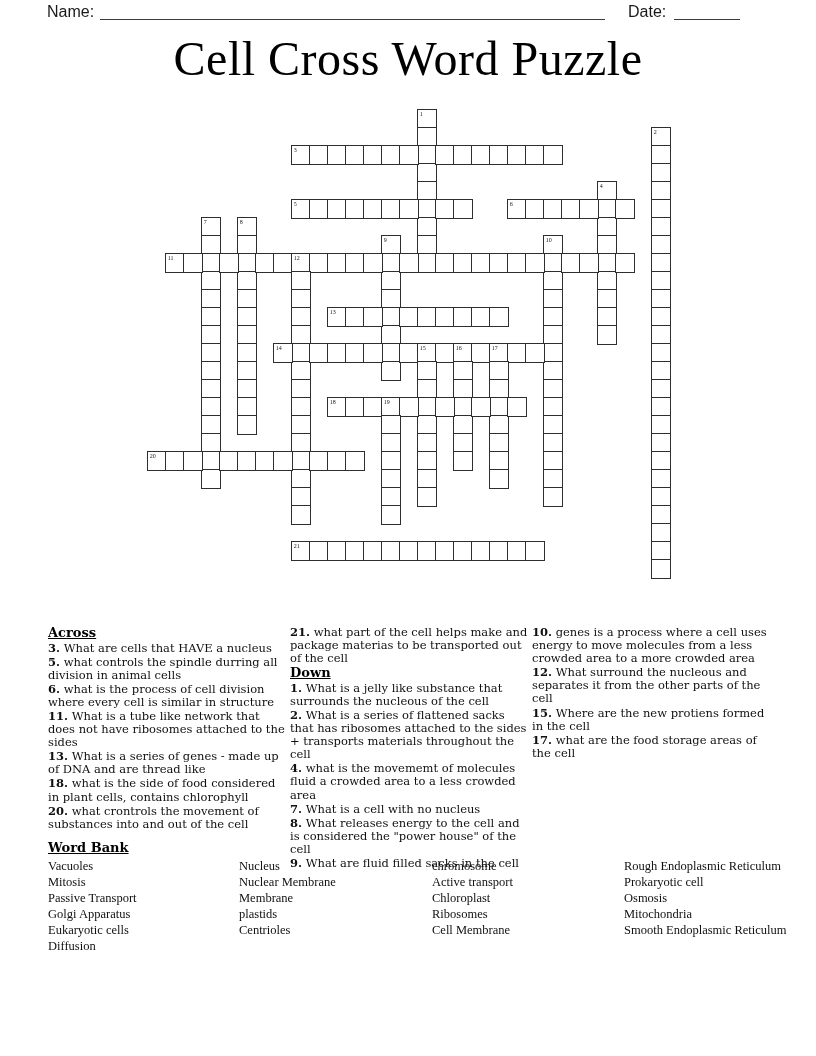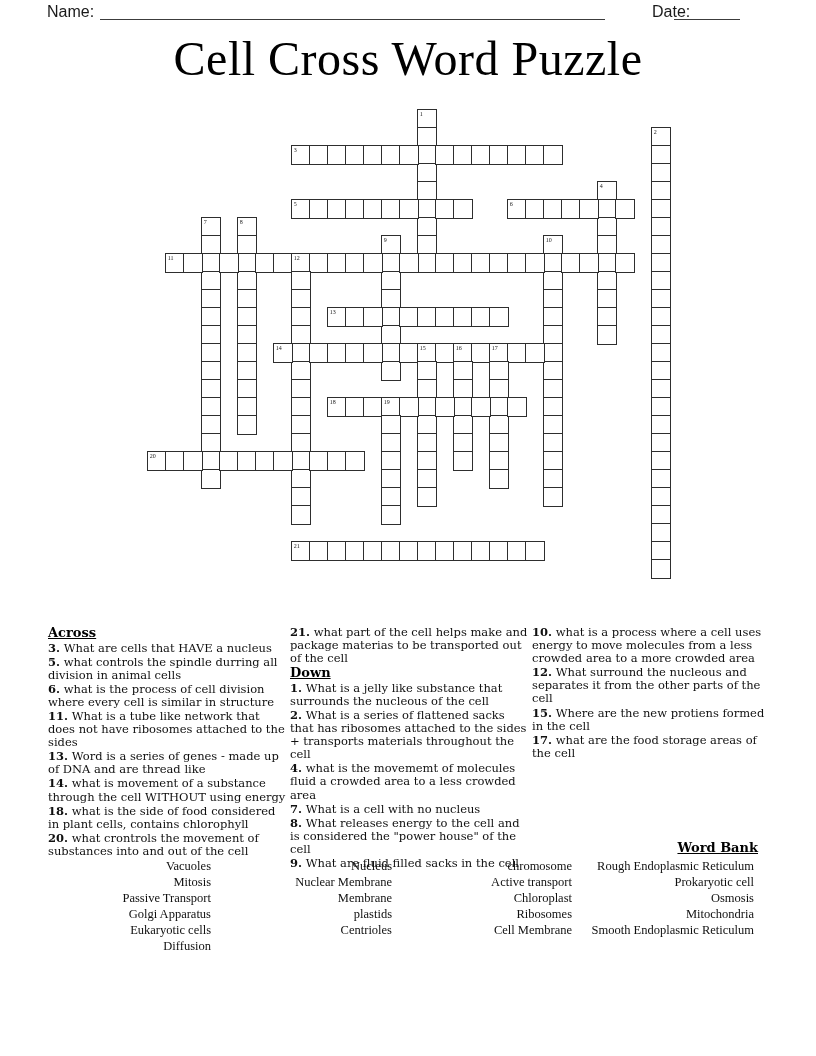--- a/index.html
+++ b/index.html
@@ -3,21 +3,21 @@
 <meta charset="utf-8">
 <style>
   html,body{margin:0;padding:0;}
   body{
     width:816px;height:1056px;position:relative;background:#ffffff;
     font-family:"Liberation Sans",sans-serif;color:#111;overflow:hidden;
   }
   
   .hdr-label{position:absolute;top:3px;font-size:16px;color:#1a1a1a;}
   #name-label{left:47px;}
-  #date-label{left:652px;}
+  #date-label{left:628px;}
   .blank-line{position:absolute;top:4px;height:15px;border-bottom:1.6px solid #3c3c3c;}
   #name-line{left:100px;width:505px;}
   #date-line{left:674px;width:66px;}
   
   #page-title{
     position:absolute;left:0;right:0;top:33px;text-align:center;
     font-family:"Liberation Serif",serif;font-weight:400;
     font-size:48px;line-height:1.1;letter-spacing:0.5px;color:#000;
   }
   
@@ -36,26 +36,26 @@
   .clue-header{
     font-family:"DejaVu Serif",serif;font-weight:bold;text-decoration:underline;
     font-size:13px;line-height:14.5px;margin-bottom:1px;color:#000;
   }
   .clue{
     font-family:"DejaVu Serif",serif;font-size:11.5px;line-height:13.1px;
     margin-bottom:1px;color:#101010;
   }
   .clue b{font-weight:bold;}
   
-  #wordbank{position:absolute;left:32px;top:840px;width:726px;text-align:right;}
+  #wordbank{position:absolute;left:48px;top:840px;width:726px;}
   #wordbank-title{
     font-family:"DejaVu Serif",serif;font-weight:bold;text-decoration:underline;
     font-size:13px;line-height:15px;margin-bottom:3px;color:#000;
   }
-  .wb-cols{display:flex;}
+  .wb-cols{display:flex;gap:12px;}
   .wb-col{flex:0 0 auto;}
   .wb-col:nth-child(1){width:179px;}
   .wb-col:nth-child(2){width:181px;}
   .wb-col:nth-child(3){width:180px;}
   .wb-col:nth-child(4){width:182px;}
   .wb-item{
     font-family:"Liberation Serif",serif;font-size:12.5px;line-height:16.1px;color:#101010;
   }
 </style>
 </head>
@@ -350,37 +350,36 @@
     <div class="cell" style="left: 377.2px; top: 431.2px;"></div>
   </div>
 
 <div id="clues">
     <div class="clue-col">
       <div class="clue-header">Across</div>
       <div class="clue"><b>3.</b><span> What are cells that HAVE a nucleus</span></div>
       <div class="clue"><b>5.</b><span> what controls the spindle durring all division in animal cells</span></div>
       <div class="clue"><b>6.</b><span> what is the process of cell division where every cell is similar in structure</span></div>
       <div class="clue"><b>11.</b><span> What is a tube like network that does not have ribosomes attached to the sides</span></div>
-      <div class="clue"><b>13.</b><span> Word is a series of genes - made up of DNA and are thread like</span></div>
-      <div class="clue"><b>14.</b><span> what is movement of a substance through the cell WITHOUT using energy</span></div>
+      <div class="clue"><b>13.</b><span> What is a series of genes - made up of DNA and are thread like</span></div>
       <div class="clue"><b>18.</b><span> what is the side of food considered in plant cells, contains chlorophyll</span></div>
       <div class="clue"><b>20.</b><span> what crontrols the movement of substances into and out of the cell</span></div>
     </div>
     <div class="clue-col">
       <div class="clue"><b>21.</b><span> what part of the cell helps make and package materias to be transported out of the cell</span></div>
       <div class="clue-header">Down</div>
       <div class="clue"><b>1.</b><span> What is a jelly like substance that surrounds the nucleous of the cell</span></div>
       <div class="clue"><b>2.</b><span> What is a series of flattened sacks that has ribosomes attached to the sides + transports materials throughout the cell</span></div>
       <div class="clue"><b>4.</b><span> what is the movememt of molecules fluid a crowded area to a less crowded area</span></div>
       <div class="clue"><b>7.</b><span> What is a cell with no nucleus</span></div>
       <div class="clue"><b>8.</b><span> What releases energy to the cell and is considered the "power house" of the cell</span></div>
       <div class="clue"><b>9.</b><span> What are fluid filled sacks in the cell</span></div>
     </div>
     <div class="clue-col">
-      <div class="clue"><b>10.</b><span> what is a process where a cell uses energy to move molecules from a less crowded area to a more crowded area</span></div>
+      <div class="clue"><b>10.</b><span> genes is a process where a cell uses energy to move molecules from a less crowded area to a more crowded area</span></div>
       <div class="clue"><b>12.</b><span> What surround the nucleous and separates it from the other parts of the cell</span></div>
       <div class="clue"><b>15.</b><span> Where are the new protiens formed in the cell</span></div>
       <div class="clue"><b>17.</b><span> what are the food storage areas of the cell</span></div>
     </div>
   </div>
 
 <div id="wordbank">
   <div id="wordbank-title">Word Bank</div>
   <div class="wb-cols">
       <div class="wb-col">

